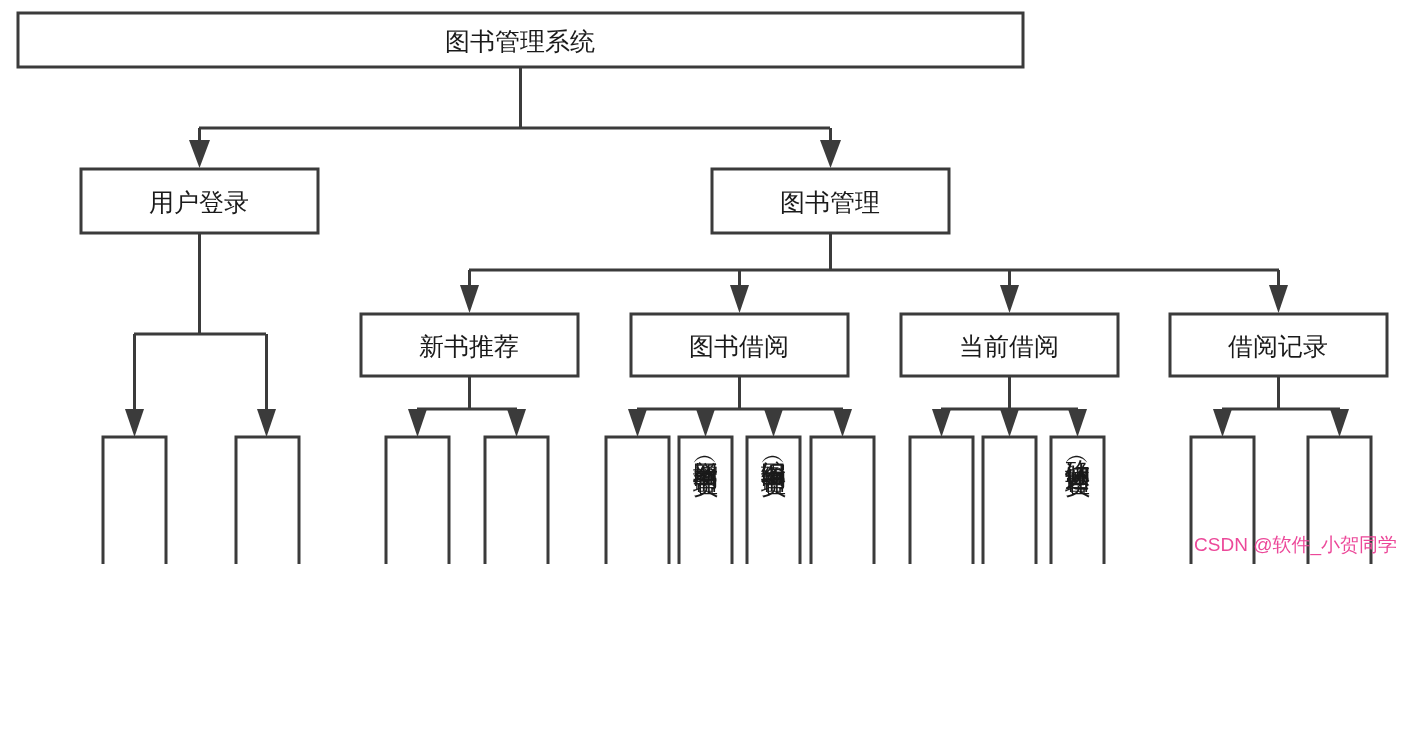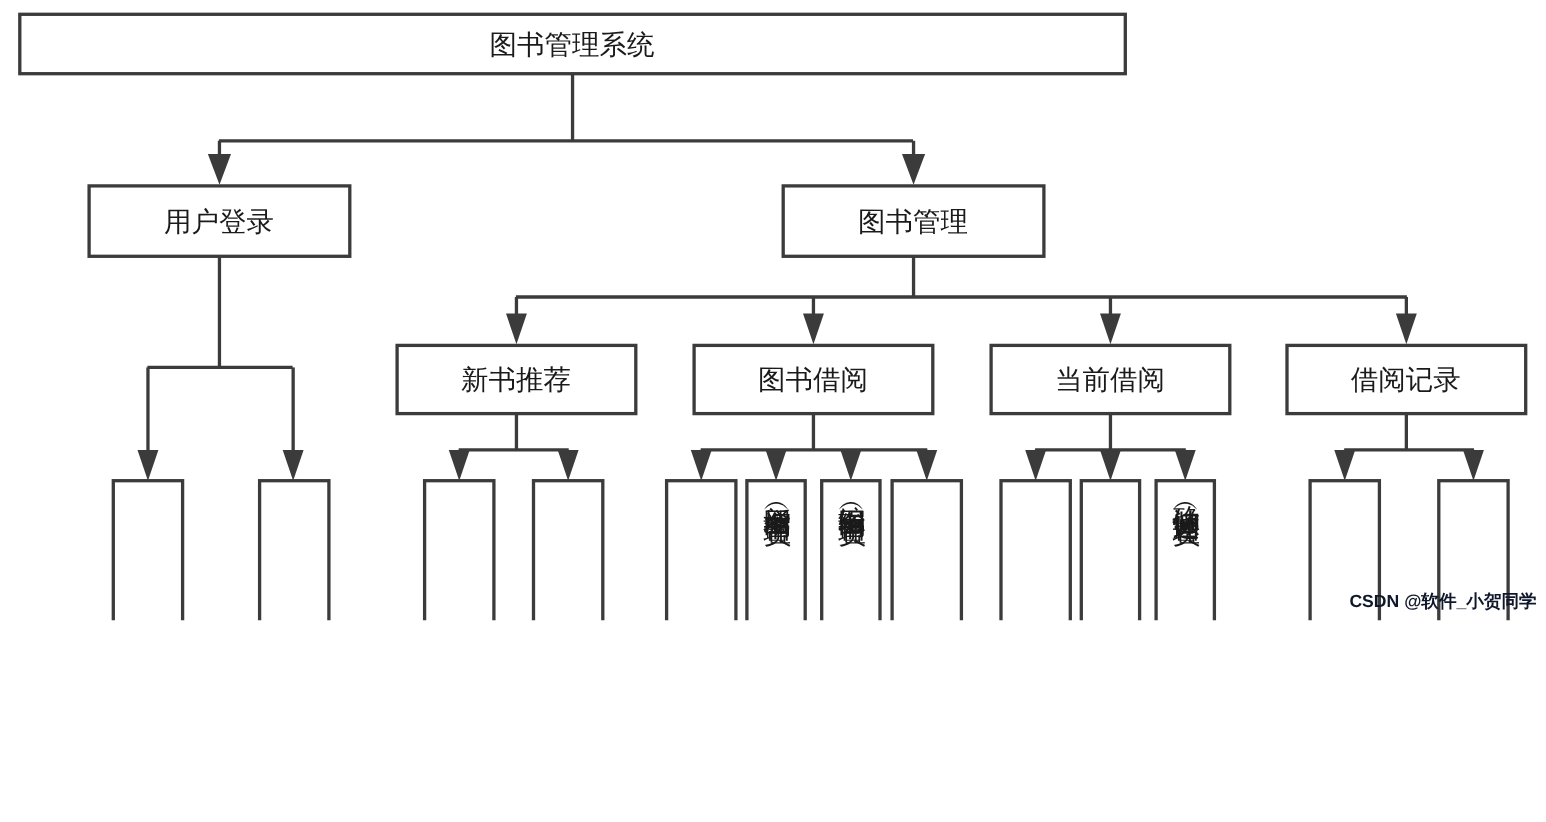--- a/index.html
+++ b/index.html
@@ -64,25 +64,24 @@
     line-height: 1.08;
     color: #1a1a1a;
     letter-spacing: 2px;
     white-space: nowrap;
   }
   .watermark {
     position: absolute;
     right: 8px;
     bottom: 6px;
     font-family: "Liberation Sans", "DejaVu Sans", sans-serif;
-    font-size: 16px;
-    color: #0f172a;
+    font-size: 19px;
+    color: #ec4899;
     white-space: nowrap;
     user-select: none;
-    font-weight: bold;
   }
 </style>
 </head>
 <body>
 
 <div id="diagram-root">
 
   <svg class="flow" viewBox="0 0 1405 747">
 
     <g>

